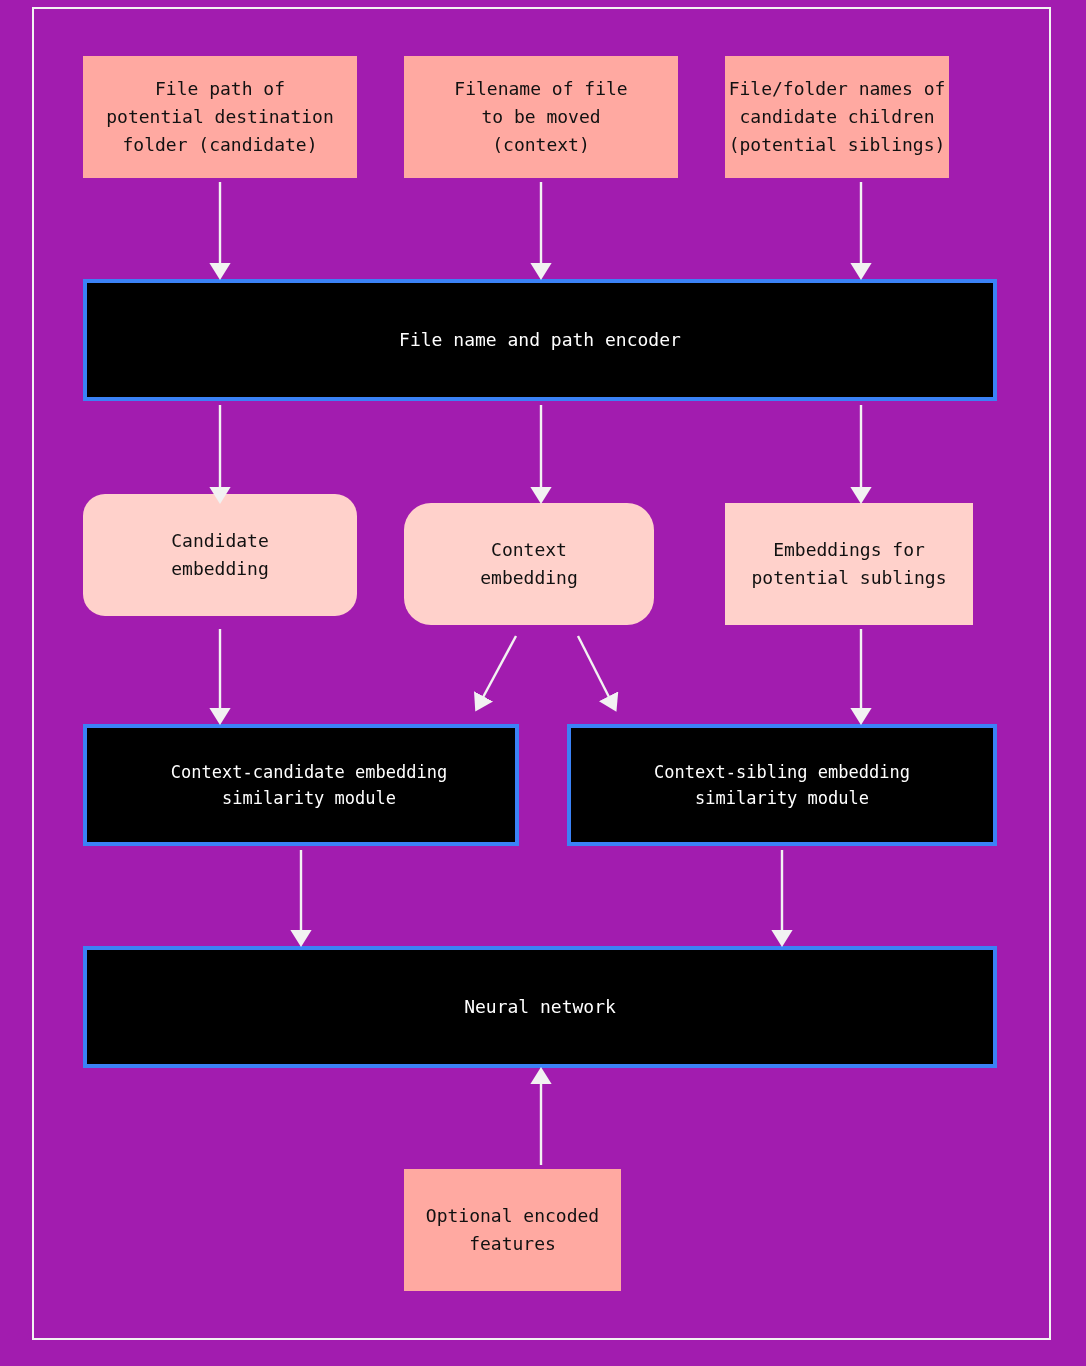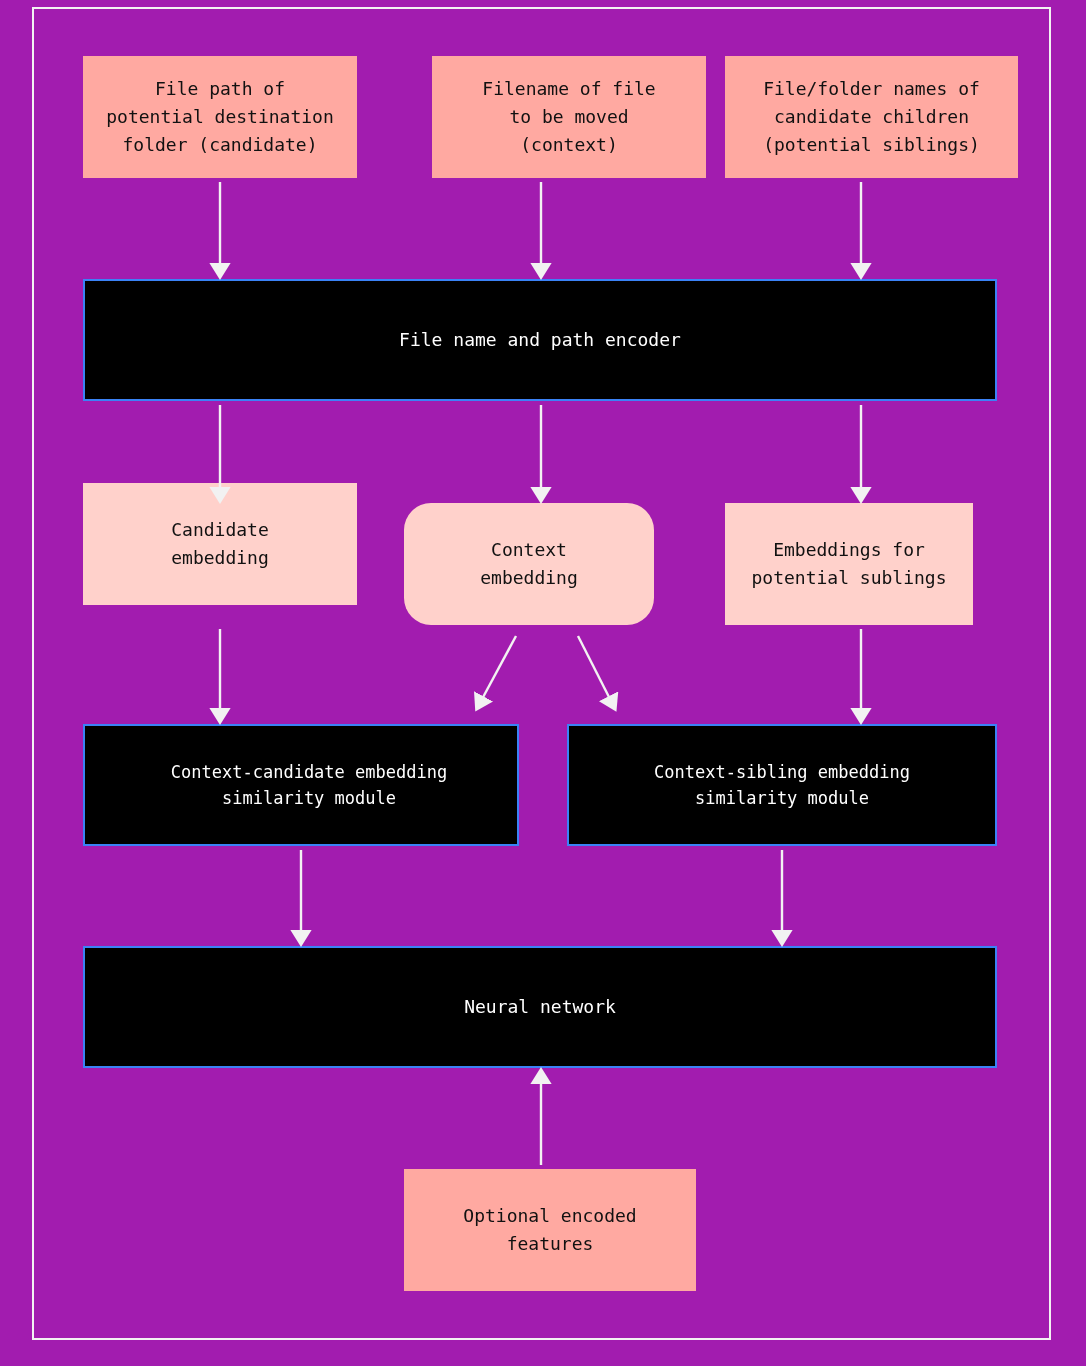--- a/index.html
+++ b/index.html
@@ -35,21 +35,21 @@
     box-sizing: border-box;
     display: flex;
     align-items: center;
     justify-content: center;
     text-align: center;
     line-height: 1.55;
     white-space: pre-line;
   }
   .node-dark {
     background: #000000;
-    border: 2px solid #3b82f6;
+    border: 4px solid #3b82f6;
     color: #ffffff;
   }
   .node-pink-strong {
     background: #ffa9a1;
     color: #111111;
     border: none;
   }
   .node-pink-light {
     background: #ffd1cb;
     color: #111111;
@@ -70,48 +70,48 @@
 <body>
 
 <div id="diagram-root">
 
   <div class="outer-frame"></div>
 
   <div class="node node-pink-strong fs-18" style="left:83px; top:56px; width:274px; height:122px;">File path of
 potential destination
 folder (candidate)</div>
 
-  <div class="node node-pink-strong fs-18" style="left:404px; top:56px; width:274px; height:122px;margin-left:28px;">Filename of file
+  <div class="node node-pink-strong fs-18" style="left:404px; top:56px; width:274px; height:122px;">Filename of file
 to be moved
 (context)</div>
 
-  <div class="node node-pink-strong fs-18" style="left:725px; top:56px; width:293px; height:122px;">File/folder names of
+  <div class="node node-pink-strong fs-18" style="left:725px; top:56px; width:224px; height:122px;">File/folder names of
 candidate children
 (potential siblings)</div>
 
   <div class="node node-dark fs-18" style="left:83px; top:279px; width:914px; height:122px;">File name and path encoder</div>
 
-  <div class="node node-pink-light fs-18" style="left:83px; top:483px; width:274px; height:122px;">Candidate
+  <div class="node node-pink-light fs-18" style="left:83px; top:494px; width:274px; height:122px;border-radius:22px;">Candidate
 embedding</div>
 
   <div class="node node-pink-light fs-18" style="left:404px; top:503px; width:250px; height:122px;border-radius:27px;">Context
 embedding</div>
 
   <div class="node node-pink-light fs-18" style="left:725px; top:503px; width:248px; height:122px;">Embeddings for
 potential sublings</div>
 
   <div class="node node-dark fs-17" style="left:83px; top:724px; width:436px; height:122px;padding-left:16px;">Context-candidate embedding
 similarity module</div>
 
   <div class="node node-dark fs-17" style="left:567px; top:724px; width:430px; height:122px;">Context-sibling embedding
 similarity module</div>
 
   <div class="node node-dark fs-18" style="left:83px; top:946px; width:914px; height:122px;">Neural network</div>
 
-  <div class="node node-pink-strong fs-18" style="left:404px; top:1169px; width:292px; height:122px;">Optional encoded
+  <div class="node node-pink-strong fs-18" style="left:404px; top:1169px; width:217px; height:122px;">Optional encoded
 features</div>
 
   <svg class="arrow-layer" viewBox="0 0 1086 1366">
     <defs>
       <marker id="ah" markerWidth="9" markerHeight="9" refX="2.2" refY="4.5" orient="auto" markerUnits="strokeWidth">
         <path d="M0,0 L0,9 L7.2,4.5 z" fill="#f2f2f2"></path>
       </marker>
     </defs>
 
     <line x1="220" y1="182" x2="220" y2="268" stroke="#f2f2f2" stroke-width="2.4" marker-end="url(#ah)"></line>

